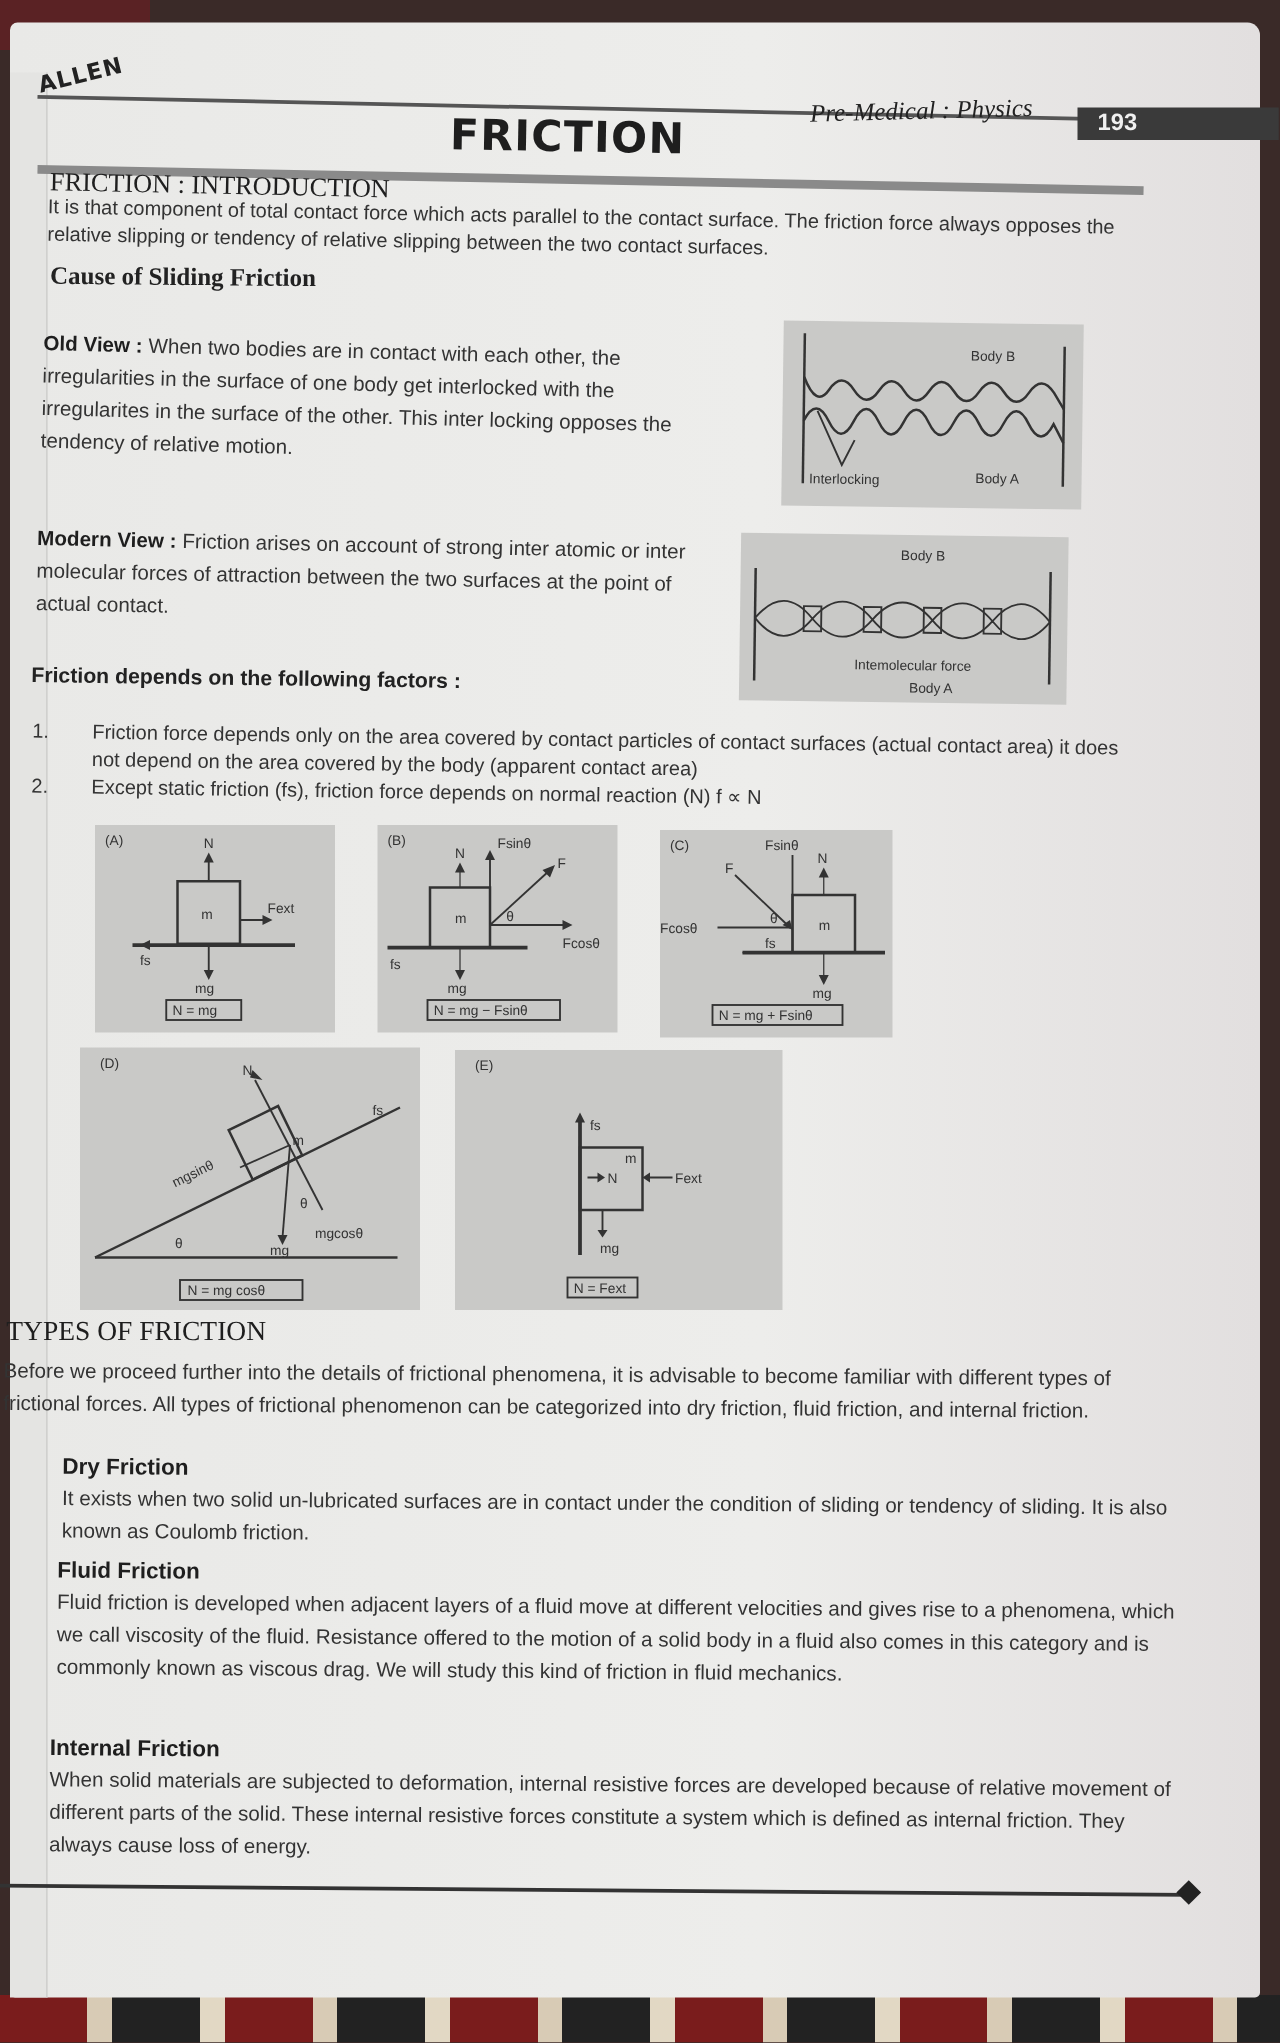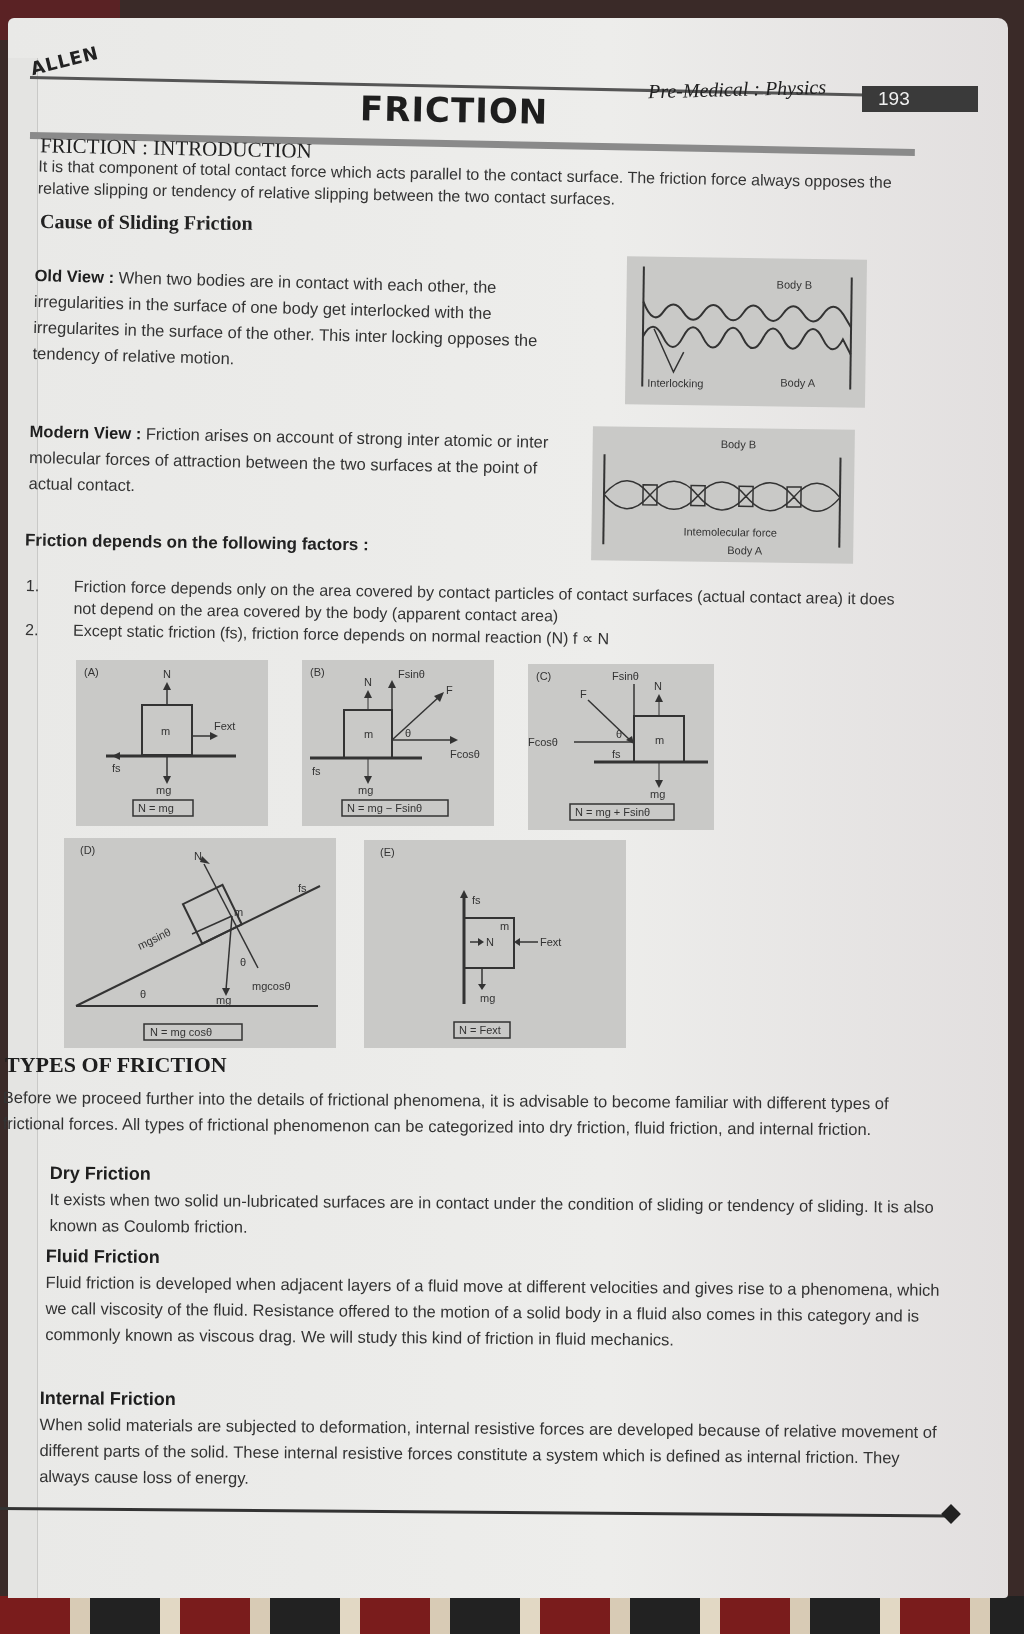--- a/index.html
+++ b/index.html
@@ -23,39 +23,39 @@
     background: linear-gradient(90deg, #e9e9e7 0%, #ededeb 60%, #e2dfdf 100%);
     border-radius: 6px 10px 4px 4px;
   }
   .left-page-edge {
     position: absolute; left: 0; top: 40px; width: 30px; height: 1540px;
     background: #e4e4e2; border-right: 1px solid #c9c9c7;
   }
   .brand { position: absolute; left: 30px; top: 50px; font-weight: 900; font-size: 18px; letter-spacing: 1px; color: #222; transform: rotate(-14deg); font-family: "DejaVu Sans", sans-serif; }
   .header-rule { position: absolute; left: 30px; top: 76px; width: 880px; height: 3px; background: #555; transform: rotate(1.2deg); transform-origin: left; }
   .course { position: absolute; left: 648px; top: 78px; font-family: "Liberation Serif", serif; font-style: italic; font-size: 20px; color: #222; transform: rotate(-1.5deg); }
-  .page-no { position: absolute; left: 862px; top: 86px; width: 116px; height: 26px; background: #3a3a3a; color: #f0f0f0; font-size: 19px; padding: 2px 16px; font-weight: normal; }
+  .page-no { position: absolute; left: 862px; top: 86px; width: 161px; height: 26px; background: #3a3a3a; color: #f0f0f0; font-size: 19px; padding: 2px 16px; font-weight: bold; }
   .chapter-title { position: absolute; left: 360px; top: 90px; font-family: "DejaVu Sans", sans-serif; font-weight: 900; font-size: 34px; color: #1e1e1e; letter-spacing: 1px; transform: rotate(1deg); }
   .section-rule { position: absolute; left: 30px; top: 132px; width: 885px; height: 7px; background: #8a8a8a; transform: rotate(1.1deg); transform-origin: left; }
   .intro-title { position: absolute; left: 40px; top: 136px; font-family: "Liberation Serif", serif; font-size: 21px; color: #1f1f1f; transform: rotate(1.2deg); }
   .intro-text { position: absolute; left: 38px; top: 164px; width: 880px; font-size: 16px; line-height: 22px; transform: rotate(1.1deg); color: #333; }
   .cause-title { position: absolute; left: 40px; top: 211px; font-family: "Liberation Serif", serif; font-weight: bold; font-size: 20px; color: #222; transform: rotate(0.5deg); }
   .para { position: absolute; font-size: 16.5px; line-height: 26px; color: #333; }
   .para b { font-weight: bold; color: #1e1e1e; }
   .old-view { left: 35px; top: 262px; width: 540px; transform: rotate(1.5deg); transform-origin: left top; }
   .modern-view { left: 30px; top: 418px; width: 545px; transform: rotate(1.2deg); transform-origin: left top; }
   .factors-title { position: absolute; left: 25px; top: 533px; font-weight: bold; font-size: 17px; color: #222; transform: rotate(0.8deg); }
   .factor-list { position: absolute; left: 20px; top: 575px; width: 900px; font-size: 16px; line-height: 22px; color: #333; transform: rotate(0.9deg); transform-origin: left top; }
   .factor-list li { list-style: none; display: flex; margin-bottom: 0; }
   .factor-list .num { width: 54px; flex: none; padding-left: 6px; }
   .fig { position: absolute; background: #c9c9c7; }
   .fig svg { width: 100%; height: 100%; display: block; }
   .fig-label { font-size: 11px; fill: #333; font-family: "Liberation Sans", sans-serif; }
   .fig-eq { font-size: 11px; fill: #333; }
-  .types-title { position: absolute; left: 5px; top: 1052px; font-family: "Liberation Serif", serif; font-weight: bold; font-size: 22px; color: #1e1e1e; }
+  .types-title { position: absolute; left: 5px; top: 1052px; font-family: "Liberation Serif", serif; font-weight: normal; font-size: 22px; color: #1e1e1e; }
   .types-text { position: absolute; left: 3px; top: 1084px; width: 940px; font-size: 16.5px; line-height: 26px; color: #333; transform: rotate(0.4deg); transform-origin: left top; }
   .sub { position: absolute; left: 50px; width: 900px; transform: rotate(0.5deg); transform-origin: left top; }
   .sub h3 { font-size: 18px; font-weight: bold; color: #1e1e1e; line-height: 26px; }
   .sub p { font-size: 16.5px; line-height: 26px; color: #333; }
   .dry { top: 1160px; }
   .fluid { top: 1243px; left: 46px; }
   .internal { top: 1385px; left: 40px; }
   .footer-rule { position: absolute; left: 0; top: 1507px; width: 950px; height: 3px; background: #333; transform: rotate(0.45deg); transform-origin: left; }
   .footer-diamond { position: absolute; left: 944px; top: 1507px; width: 14px; height: 14px; background: #222; transform: rotate(45deg); }
 </style>

